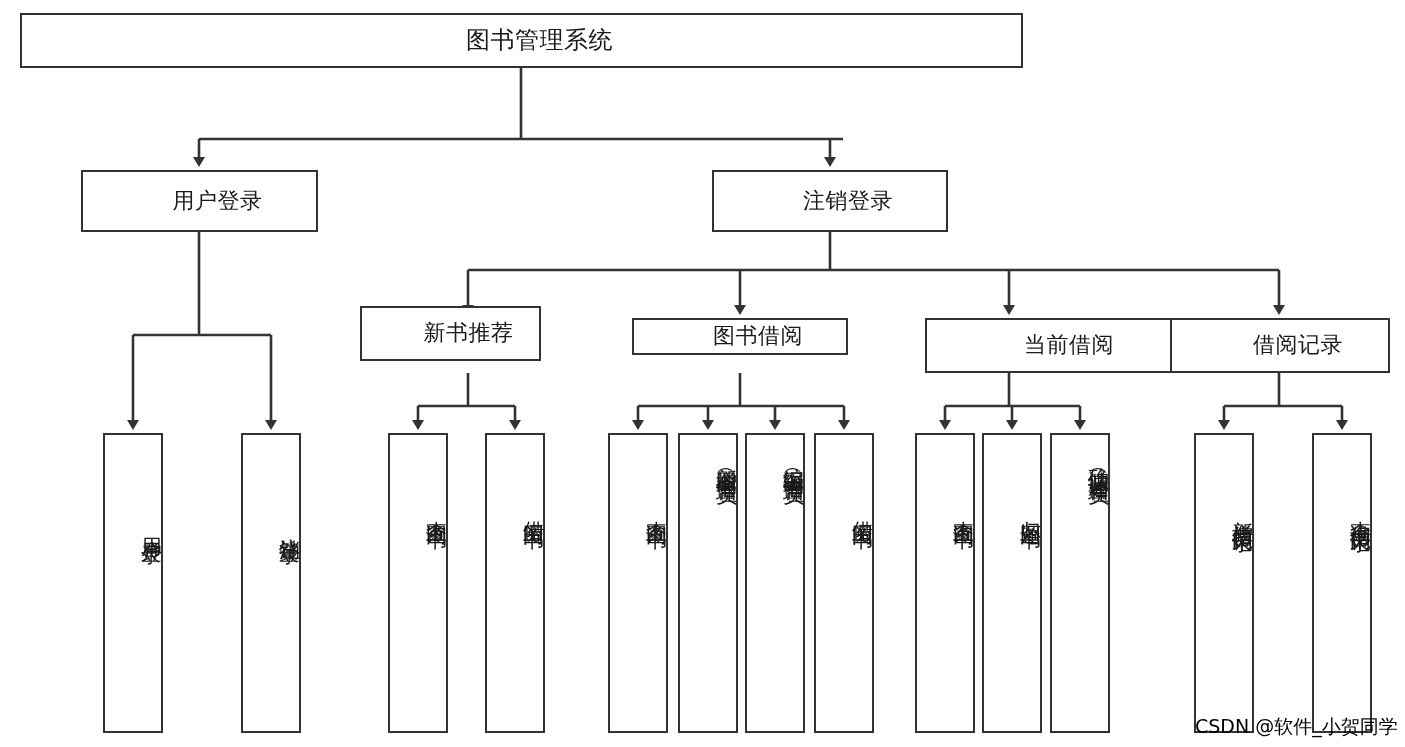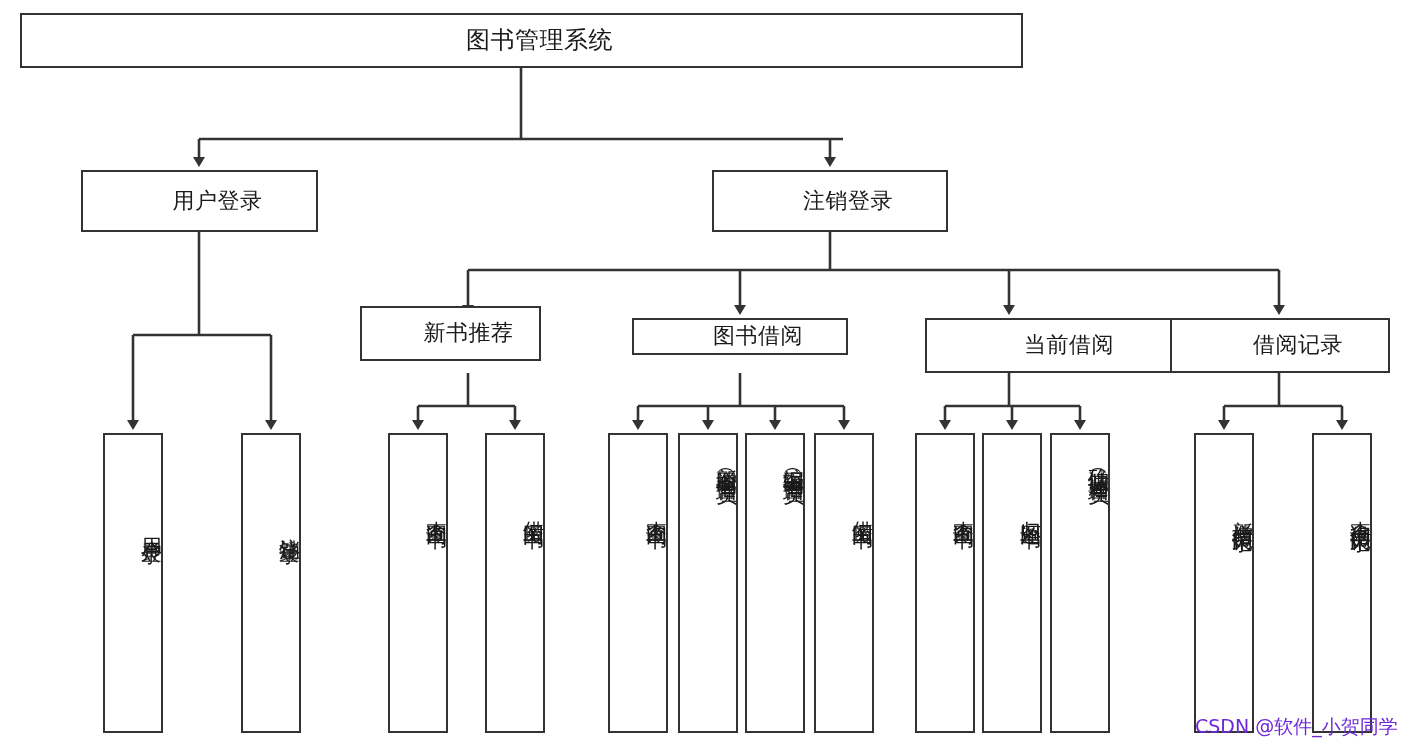--- a/index.html
+++ b/index.html
@@ -67,21 +67,21 @@
     padding-top: 55px;
   }
   .node.vertical.top .label {
     padding-top: 2px;
   }
   .watermark {
     position: absolute;
     left: 1195px;
     top: 714px;
     font-size: 19px;
-    color: #6d28d9;
+    color: #000000;
     white-space: nowrap;
     font-family: "DejaVu Sans", "Liberation Sans", sans-serif;
   }
 </style>
 </head>
 <body>
 
 <div id="canvas">
 
   <svg id="edges" viewBox="0 0 1405 747" xmlns="http://www.w3.org/2000/svg">

